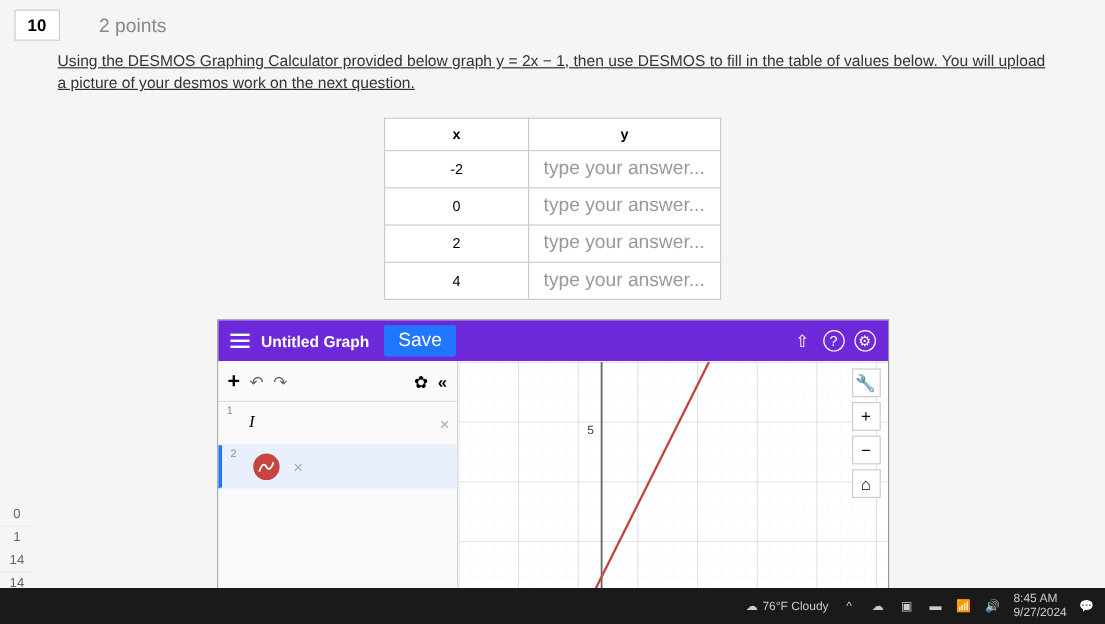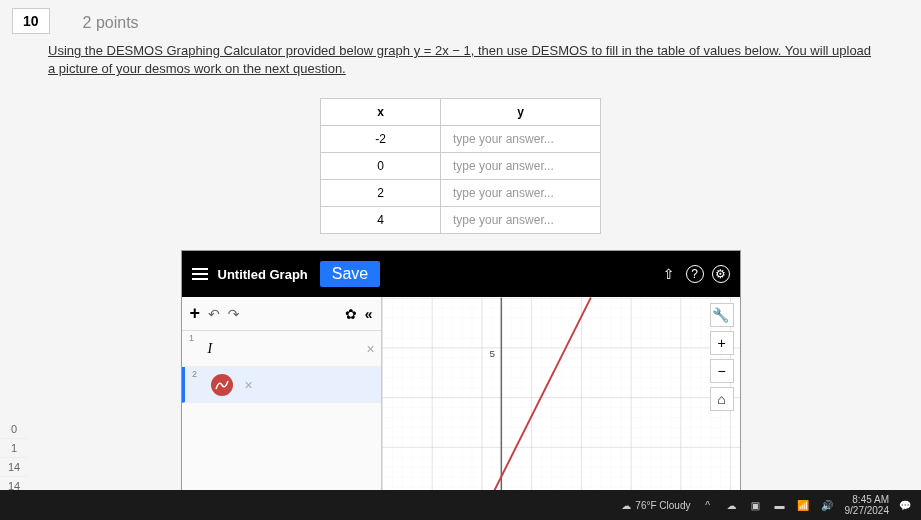--- a/index.html
+++ b/index.html
@@ -9,25 +9,25 @@
     .question-number { background: #fff; border: 1px solid #ccc; padding: 4px 10px; font-weight: bold; font-size: 14px; margin-right: 8px; }
     .points { color: #888; font-size: 16px; padding-top: 6px; margin-left: 25px; }
     
     .question-text { padding: 0 48px 12px 48px; font-size: 13px; color: #333; line-height: 1.4; text-decoration: underline; }
     
     .values-table { margin: 8px auto 16px auto; border-collapse: collapse; background: #fff; }
     .values-table th, .values-table td { border: 1px solid #ccc; padding: 6px 0; text-align: center; font-size: 12px; }
     .values-table th:first-child, .values-table td:first-child { width: 120px; }
     .values-table th:last-child { width: 160px; }
     .values-table td:last-child { text-align: left; padding-left: 12px; }
-    .values-table input { border: none; width: 100%; font-size: 12px; color: #3b82f6; outline: none; }
+    .values-table input { border: none; width: 100%; font-size: 16px; color: #3b82f6; outline: none; }
     .values-table input::placeholder { color: #999; }
     
     .desmos-wrap { margin: 0 auto; width: 560px; background: #fff; border: 1px solid #999; }
-    .desmos-header { background: #000000; color: #fff; display: flex; align-items: center; padding: 6px 10px; height: 46px; }
+    .desmos-header { background: #6d28d9; color: #fff; display: flex; align-items: center; padding: 6px 10px; height: 34px; }
     .hamburger { width: 16px; height: 12px; display: flex; flex-direction: column; justify-content: space-between; margin-right: 10px; }
     .hamburger span { display: block; height: 2px; background: #fff; }
     .desmos-title { font-size: 13px; font-weight: bold; flex: 0 0 auto; }
     .save-btn { background: #2176ff; color: #fff; border: none; padding: 4px 12px; font-size: 16px; margin-left: 12px; border-radius: 2px; cursor: pointer; }
     .header-icons { margin-left: auto; display: flex; gap: 8px; align-items: center; }
     .header-icons span { width: 18px; height: 18px; display: flex; align-items: center; justify-content: center; color: #fff; font-size: 12px; border: 1px solid #fff; border-radius: 50%; }
     .share-ico { border: none !important; font-size: 14px !important; }
     
     .desmos-body { display: flex; height: 240px; }
     .expression-panel { width: 200px; border-right: 1px solid #ccc; background: #fafafa; display: flex; flex-direction: column; }
@@ -49,21 +49,21 @@
     .graph-panel svg.graph-svg { width: 100%; height: 100%; }
     .graph-controls { position: absolute; right: 6px; top: 6px; display: flex; flex-direction: column; gap: 4px; }
     .graph-controls button { width: 24px; height: 24px; background: #fff; border: 1px solid #ccc; font-size: 14px; cursor: pointer; display: flex; align-items: center; justify-content: center; }
     
     .sidebar-nav { position: absolute; left: 0; top: 420px; display: flex; flex-direction: column; font-size: 11px; color: #666; }
     .sidebar-nav div { padding: 3px 8px; border-bottom: 1px solid #eee; width: 28px; text-align: center; }
     
     .taskbar { position: absolute; bottom: 0; left: 0; right: 0; height: 30px; background: #1a1a1a; display: flex; align-items: center; padding: 0 8px; }
     .taskbar-right { margin-left: auto; display: flex; align-items: center; gap: 10px; color: #ccc; font-size: 10px; }
     .weather { display: flex; align-items: center; gap: 4px; }
-    .time-block { text-align: right; line-height: 1.1; }
+    .time-block { line-height: 1.1; }
     .tray-icon { width: 14px; height: 14px; display: flex; align-items: center; justify-content: center; font-size: 10px; }
   </style>
 </head>
 <body>
 
 <div class="question-header">
   <div class="question-number">10</div>
   <div class="points">2 points</div>
 </div>
 

